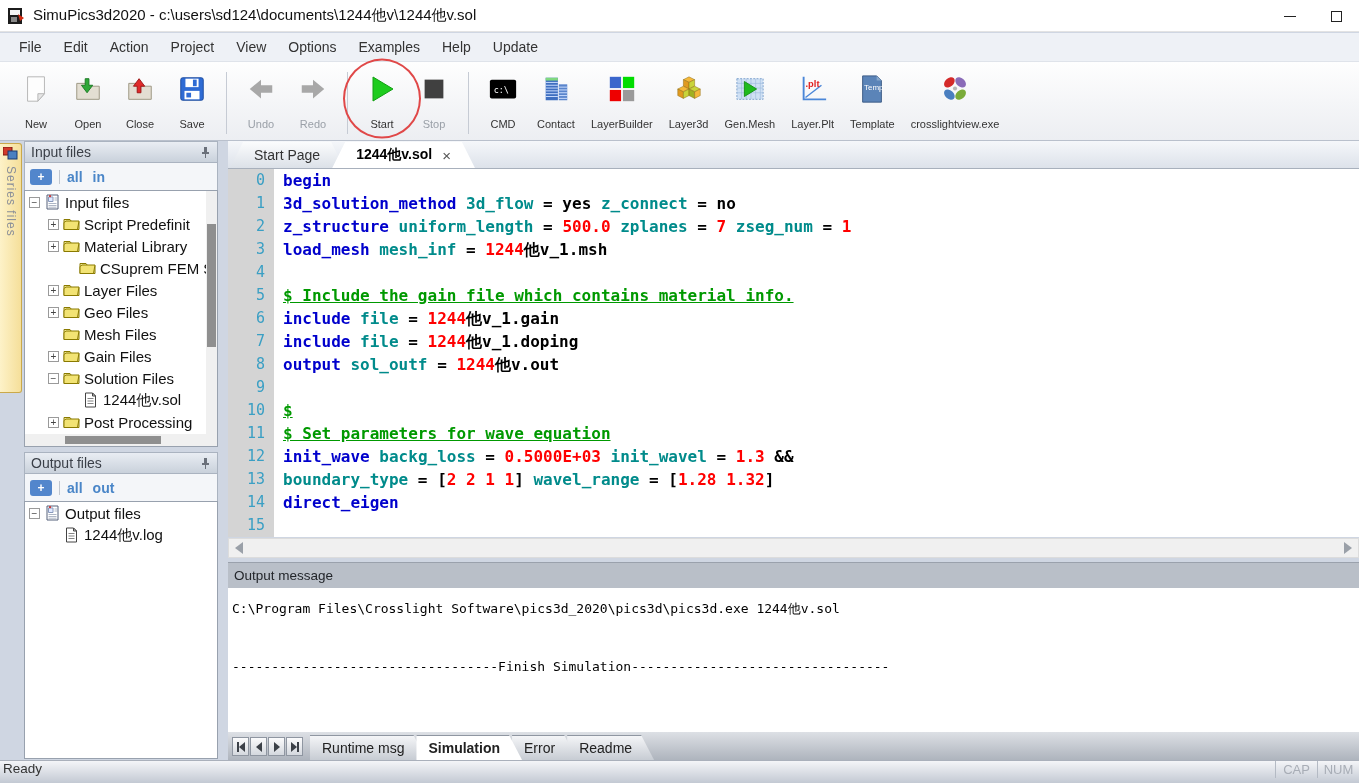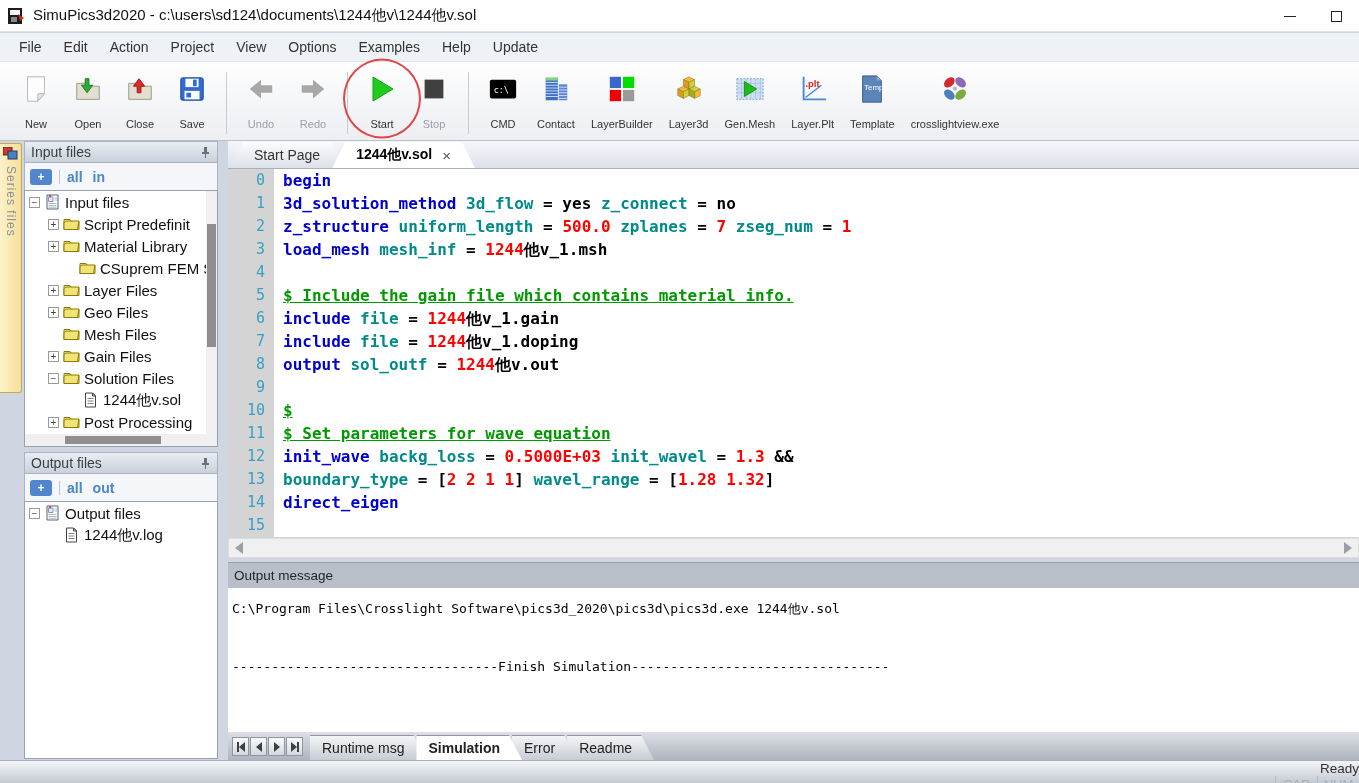--- a/index.html
+++ b/index.html
@@ -79,21 +79,21 @@
   .navbtns { display:flex; margin:0 6px 4px 0; }
   .navbtn { width:17px; height:19px; background:linear-gradient(#fbfbfc,#d4d8de); border:1px solid #8f96a1; margin-right:1px; display:flex; align-items:center; justify-content:center; }
   .navtri { width:0; height:0; border-style:solid; }
   .navtri.l { border-width:5px 6px 5px 0; border-color:transparent #3c4148 transparent transparent; }
   .navtri.r { border-width:5px 0 5px 6px; border-color:transparent transparent transparent #3c4148; }
   .navbar-end { width:2px; height:10px; background:#3c4148; }
   .btab { height:25px; display:flex; align-items:center; padding:0 22px 0 12px; margin-right:-10px; font-size:14px; color:#222; clip-path:polygon(0 0, calc(100% - 13px) 0, 100% 100%, 0 100%); background:linear-gradient(#f4f5f7,#c7ccd3); border-top:1px solid #8f96a1; }
   .btab.active { background:#fff; font-weight:bold; z-index:2; }
 
   
-  .statusbar { position:absolute; left:0; right:0; bottom:0; height:23px; background:linear-gradient(#f4f5f8,#c3c9d3); border-top:1px solid #aab0bb; display:flex; align-items:flex-end; font-size:13.5px; color:#333;flex-direction:column; }
+  .statusbar { position:absolute; left:0; right:0; bottom:0; height:23px; background:linear-gradient(#f4f5f8,#c3c9d3); border-top:1px solid #aab0bb; display:flex; align-items:flex-start; font-size:13.5px; color:#333; }
   .status-left { padding-left:3px; flex:1; }
   .kbd-ind { width:42px; text-align:center; color:#a8adb6; border-left:1px solid #b4bac4; height:17px; line-height:17px; font-size:13px; }
 </style>
 </head>
 <body>
 
 <div id="app">
 
   <div class="titlebar">
     <svg class="appicon" viewBox="0 0 20 20">

